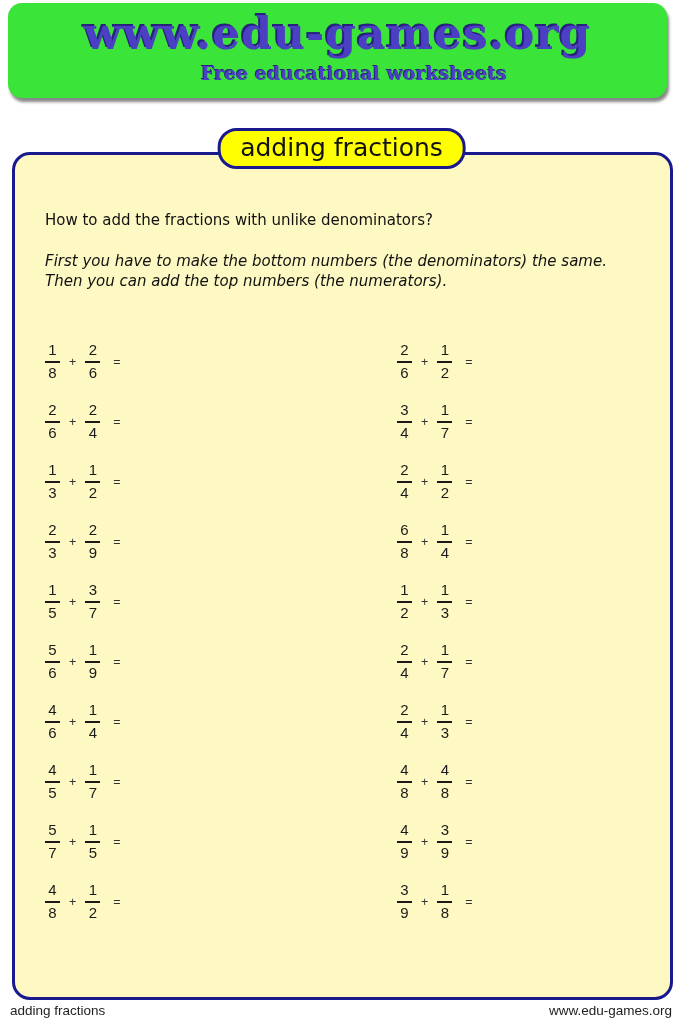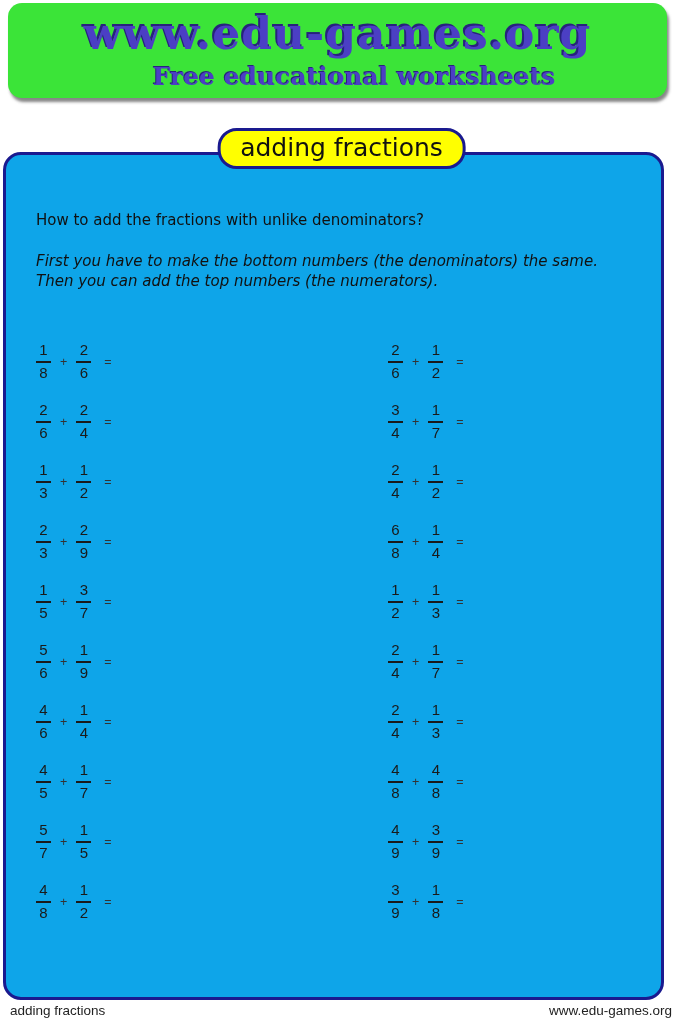--- a/index.html
+++ b/index.html
@@ -32,43 +32,43 @@
     font-weight:bold;
     font-size:44px;
     letter-spacing:1px;
     color:var(--purple);
     text-shadow:-2px -2px 0 #27227d;
   }
   .banner-subtitle{
     margin-top:3px;
     font-family:"DejaVu Serif", serif;
     font-weight:bold;
-    font-size:25px;
+    font-size:19px;
     color:var(--purple);
     text-shadow:-1px -1px 0 #27227d;
     padding-left:33px;
   }
 
   
   .tab{
     position:absolute;top:128px;left:50%;transform:translateX(-50%);
     z-index:2;
     background:var(--yellow);
     border:3px solid var(--navy);
     border-radius:19px;
     padding:2px 20px 4px;
     font-size:25px;
     color:#111;
     white-space:nowrap;
   }
 
   
   .sheet{
-    position:absolute;left:3px;top:152px;width:661px;height:848px;
-    background:#0ea5e9;
+    position:absolute;left:12px;top:152px;width:661px;height:848px;
+    background:#fef9c3;
     border:3px solid var(--navy);
     border-radius:18px;
     padding:56px 36px 0 30px;
   }
   .q{margin:0;font-size:15px;color:#111;}
   .expl{margin:22px 0 0;font-size:15px;color:#111;line-height:1.35;max-width:600px;font-style:italic;}
 
   
   .problems{
     margin-top:40px;

